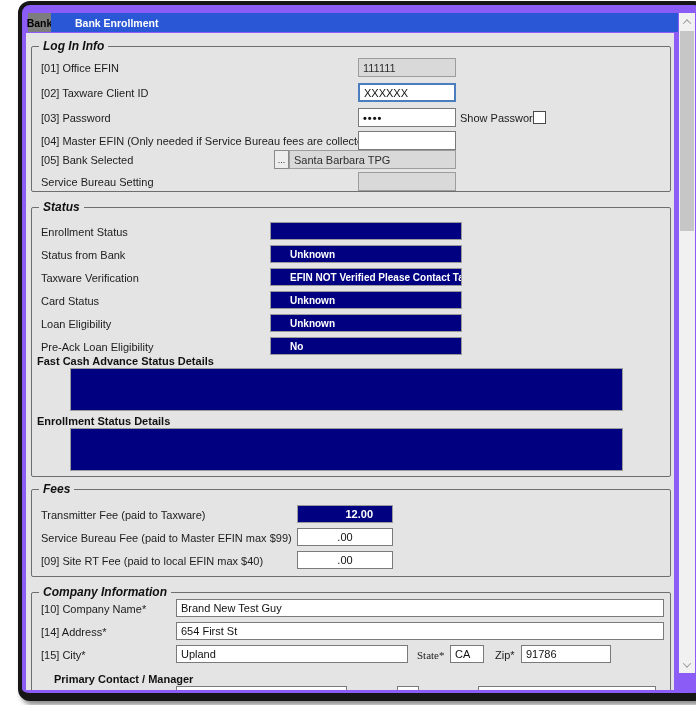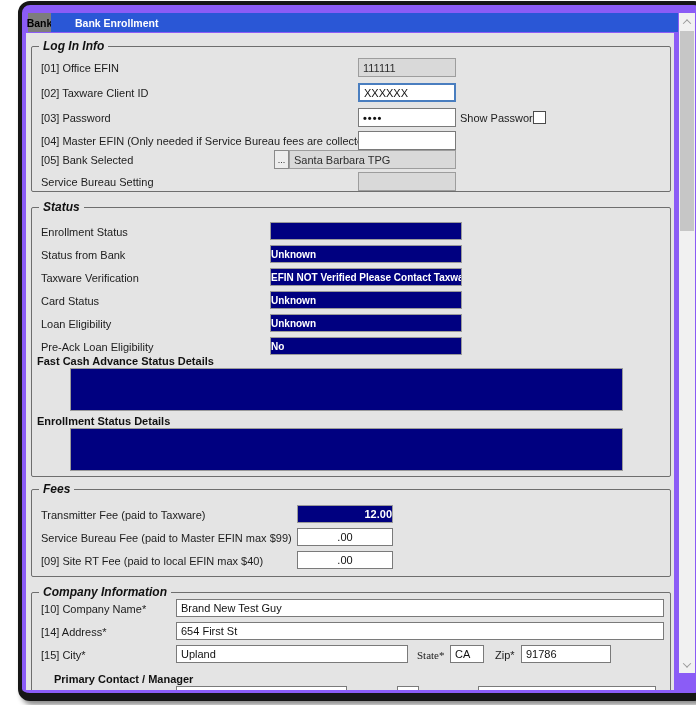--- a/index.html
+++ b/index.html
@@ -30,21 +30,21 @@
   input.fld {
     position:absolute; height:19px; border:1px solid #7a7a7a; background:#fff;
     font-family:"Liberation Sans", sans-serif; font-size:11px; color:#111; padding:0 4px;
   }
   input.disabled { background:#d9d9d9; border-color:#9d9d9d; color:#2e2e2e; }
   input.focused { border:2px solid #4a7ebf; }
   input.pwd { font-weight:bold; letter-spacing:1px; }
   input.num { text-align:center; }
   .navybox {
     position:absolute; background:#000080; border:1px solid #9a9a9a; color:#fff;
-    font-size:10px; font-weight:bold; display:flex; align-items:center; padding:0 0;
+    font-size:10px; font-weight:bold; display:flex; align-items:center; padding:0 19px;
     white-space:nowrap; overflow:hidden;
   }
   .navybox.right { justify-content:flex-end; font-size:11px; }
   .bigbox { position:absolute; background:#000080; border:1px solid #9a9a9a; }
   .dots-btn {
     position:absolute; width:15px; height:19px; background:#ededed; border:1px solid #8a8a8a;
     font-size:9px; display:flex; align-items:flex-end; justify-content:center; padding-bottom:3px; color:#222;
   }
   .checkbox { position:absolute; width:13px; height:13px; background:#fff; border:1px solid #4a4a4a; }
   

